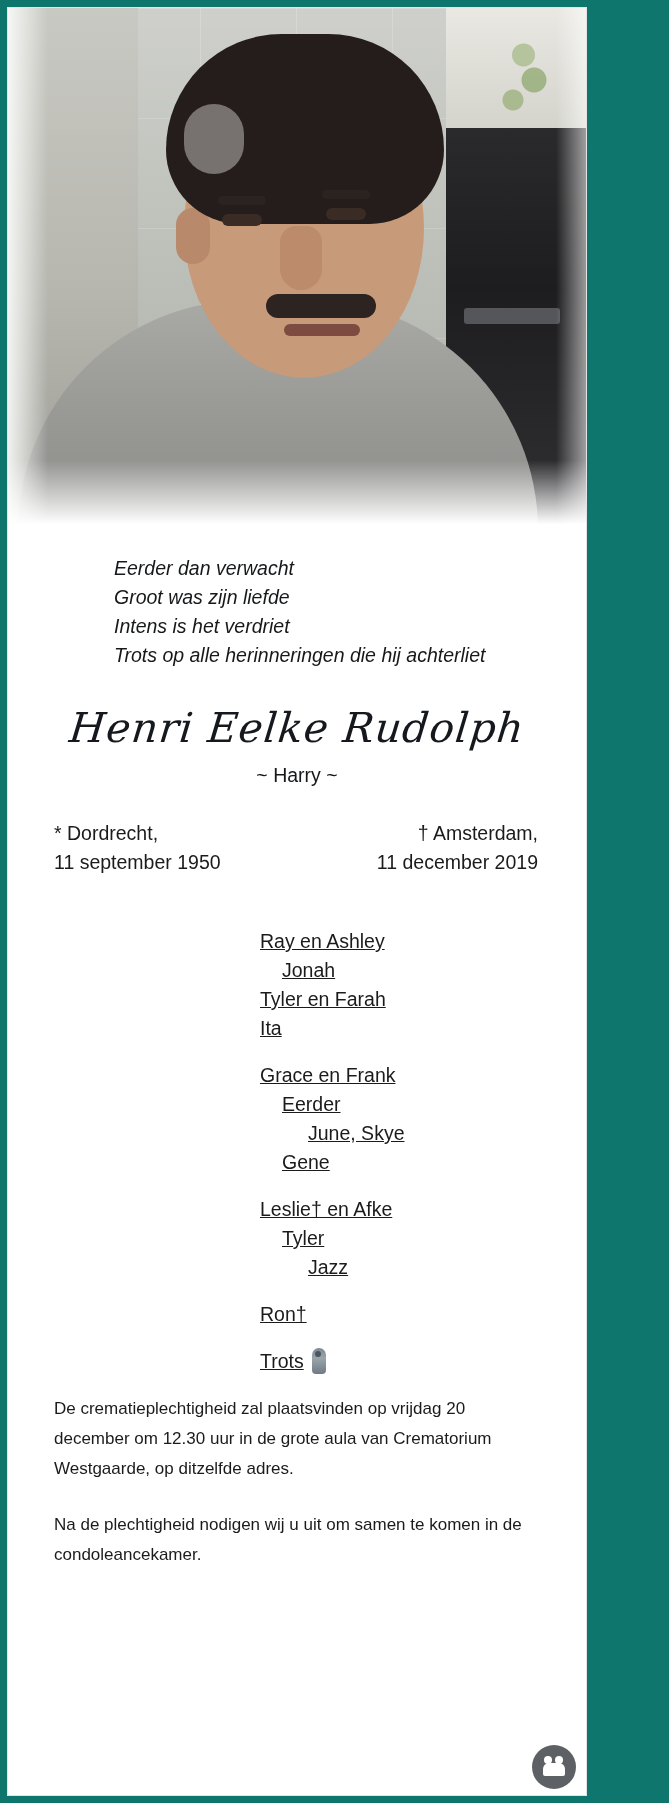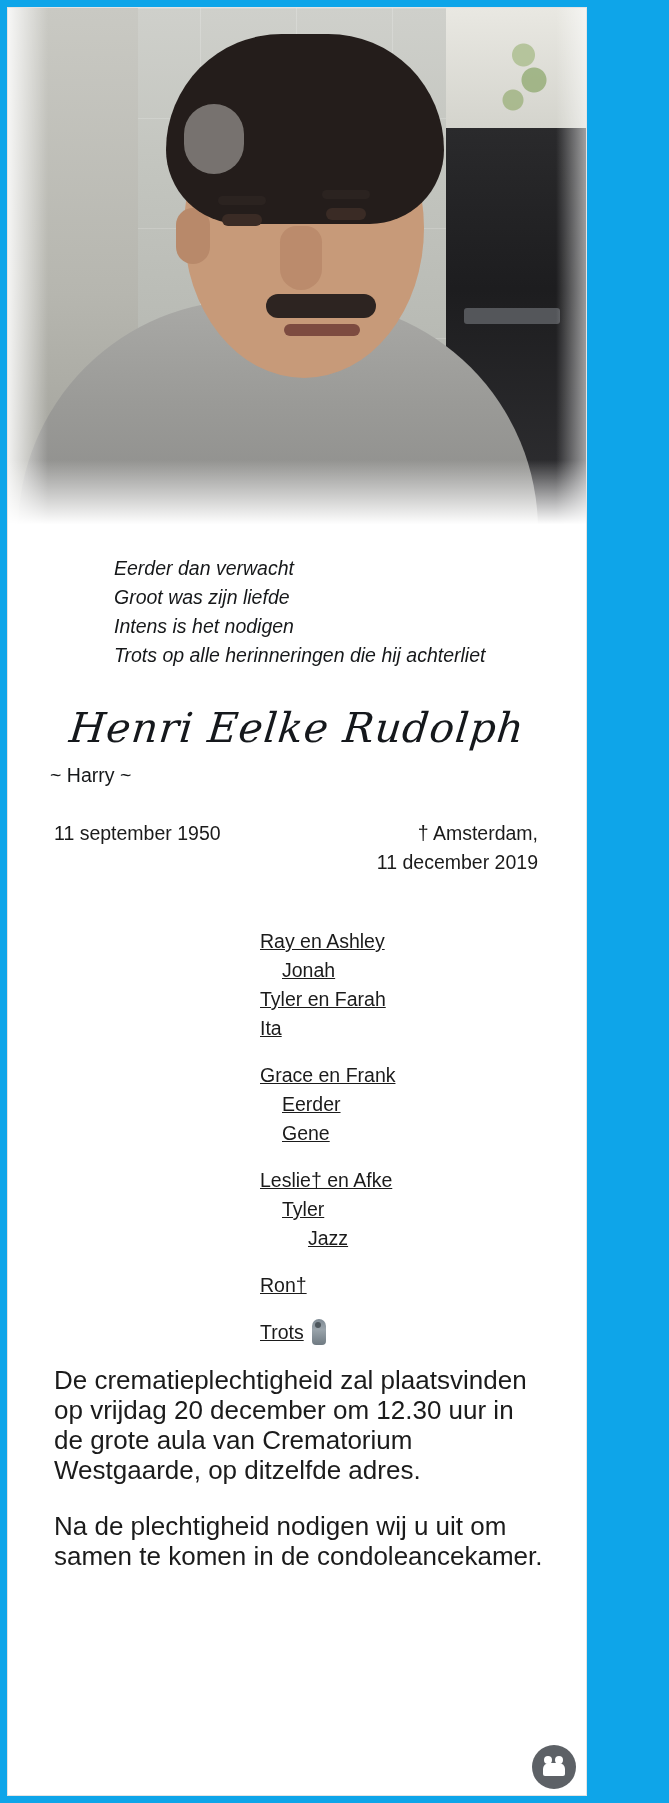--- a/index.html
+++ b/index.html
@@ -8,21 +8,21 @@
     background: #ffffff;
   }
   body {
     font-family: "Liberation Sans", sans-serif;
   }
   .page {
     position: relative;
     width: 669px;
     height: 1803px;
     margin: 0 auto;
-    background: #0ea5e9;
+    background: #0f766e;
     overflow: hidden;
   }
   .card {
     position: absolute;
     left: 8px;
     top: 8px;
     width: 578px;
     height: 1787px;
     background: #ffffff;
     box-shadow: 0 0 0 1px #e4e4e4;
@@ -210,20 +210,21 @@
     text-align: center;
     font-family: "DejaVu Serif", serif;
     font-style: italic;
     font-size: 41px;
     letter-spacing: 1px;
     color: #15181c;
     transform: skewX(-6deg);
   }
   .nickname {
     margin-top: 12px;
+    text-align: center;
     font-size: 19.5px;
     color: #16181a;
   }
 
   .dates {
     margin-top: 32px;
     display: flex;
     justify-content: space-between;
     font-size: 19.5px;
     line-height: 29px;
@@ -257,21 +258,21 @@
     content: "";
     position: absolute;
     left: 3px; top: 3px;
     width: 6px; height: 6px;
     background: #4d565c;
     border-radius: 50%;
   }
 
   .ceremony {
     margin-top: 15px;
-    font-size: 26px;
+    font-size: 17px;
     line-height: 30px;
     padding-left: 4px;
   }
   .ceremony p { margin: 0 0 26px 0; }
 
   .logo {
     position: absolute;
     right: 10px;
     bottom: 6px;
     width: 44px;
@@ -340,29 +341,33 @@
       <div class="fade-left"></div>
       <div class="fade-right"></div>
       <div class="fade-bottom"></div>
     </div>
 
     <div class="content">
 
       <div class="verse">
         <div>Eerder dan verwacht</div>
         <div>Groot was zijn liefde</div>
-        <div>Intens is het nodigen</div>
+        <div>Intens is het verdriet</div>
         <div>Trots op alle herinneringen die hij achterliet</div>
       </div>
 
       <div class="name">Henri Eelke Rudolph</div>
       <div class="nickname">~ Harry ~</div>
 
       <div class="dates">
         <div class="left">
+          <div>
+            <span>*</span>
+            <span>Dordrecht,</span>
+          </div>
           <div>11 september 1950</div>
         </div>
         <div class="right">
           <div>
             <span>†</span>
             <span>Amsterdam,</span>
           </div>
           <div>11 december 2019</div>
         </div>
       </div>
@@ -370,20 +375,21 @@
       <div class="family">
         <div class="grp">
           <div class="l0">Ray en Ashley</div>
           <div class="l1">Jonah</div>
           <div class="l0">Tyler en Farah</div>
           <div class="l0">Ita</div>
         </div>
         <div class="grp">
           <div class="l0">Grace en Frank</div>
           <div class="l1">Eerder</div>
+          <div class="l2">June, Skye</div>
           <div class="l1">Gene</div>
         </div>
         <div class="grp">
           <div class="l0">Leslie† en Afke</div>
           <div class="l1">Tyler</div>
           <div class="l2">Jazz</div>
         </div>
         <div class="grp">
           <div class="l0">Ron†</div>
         </div>

